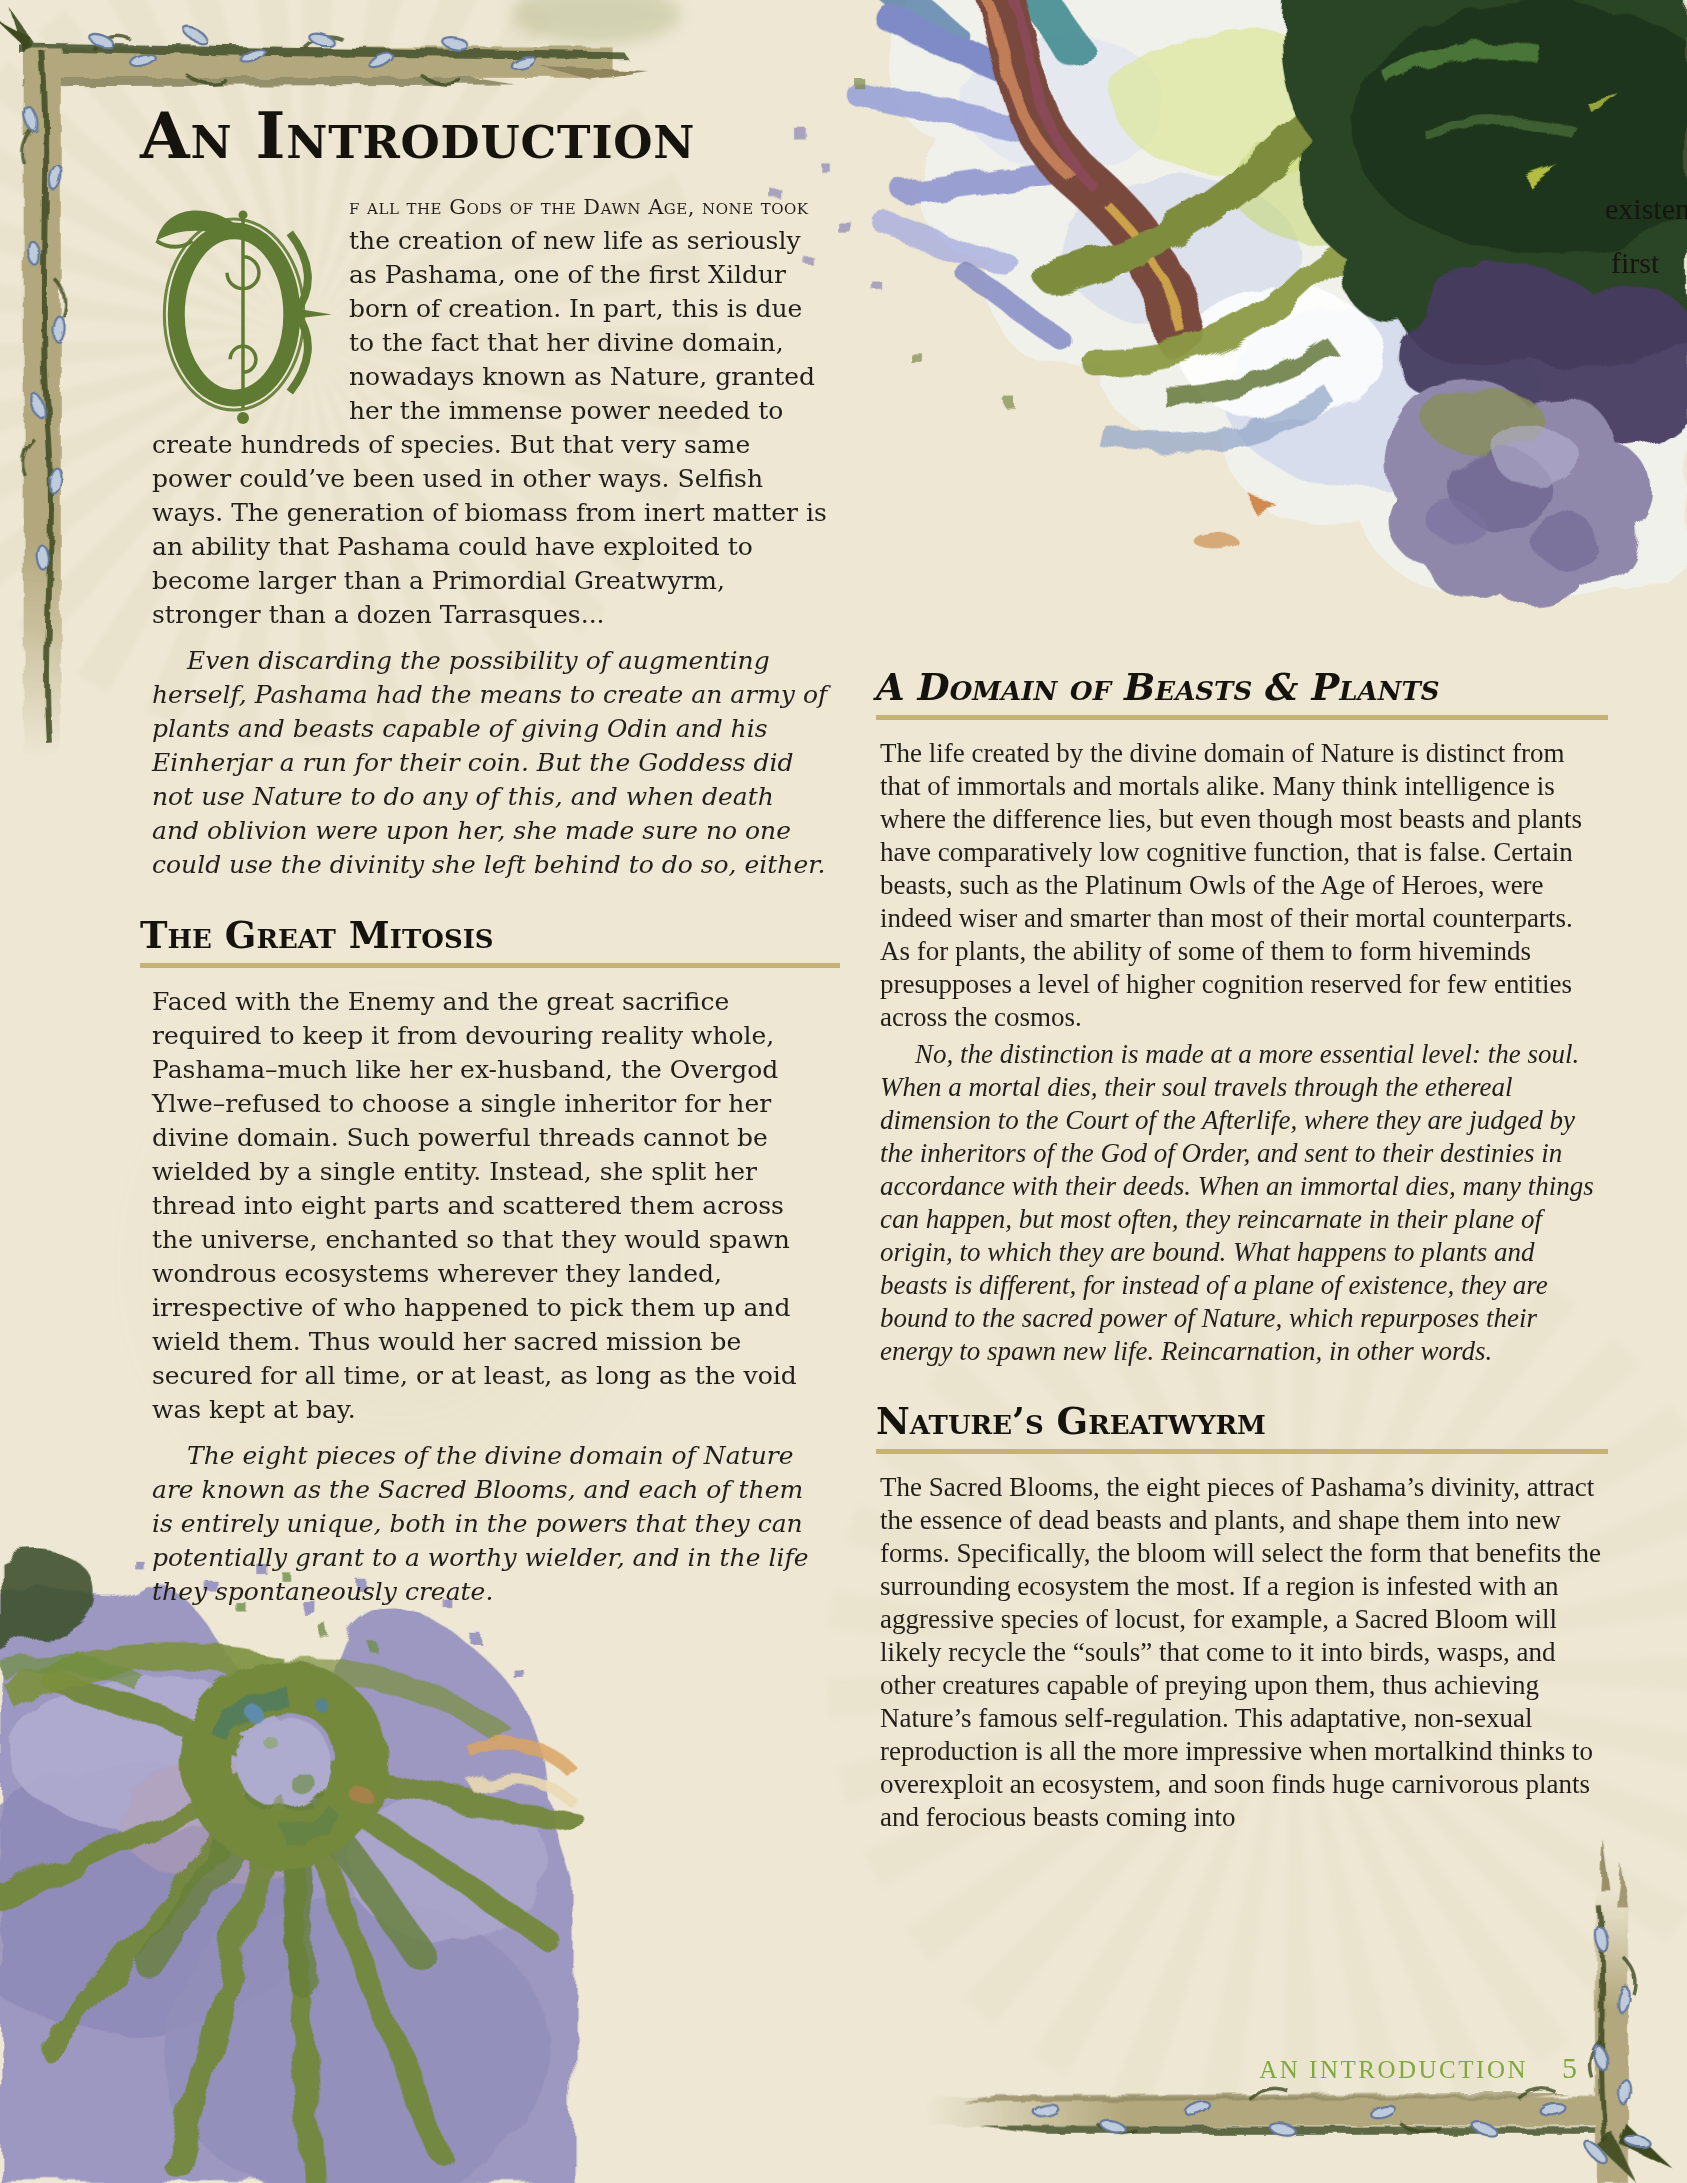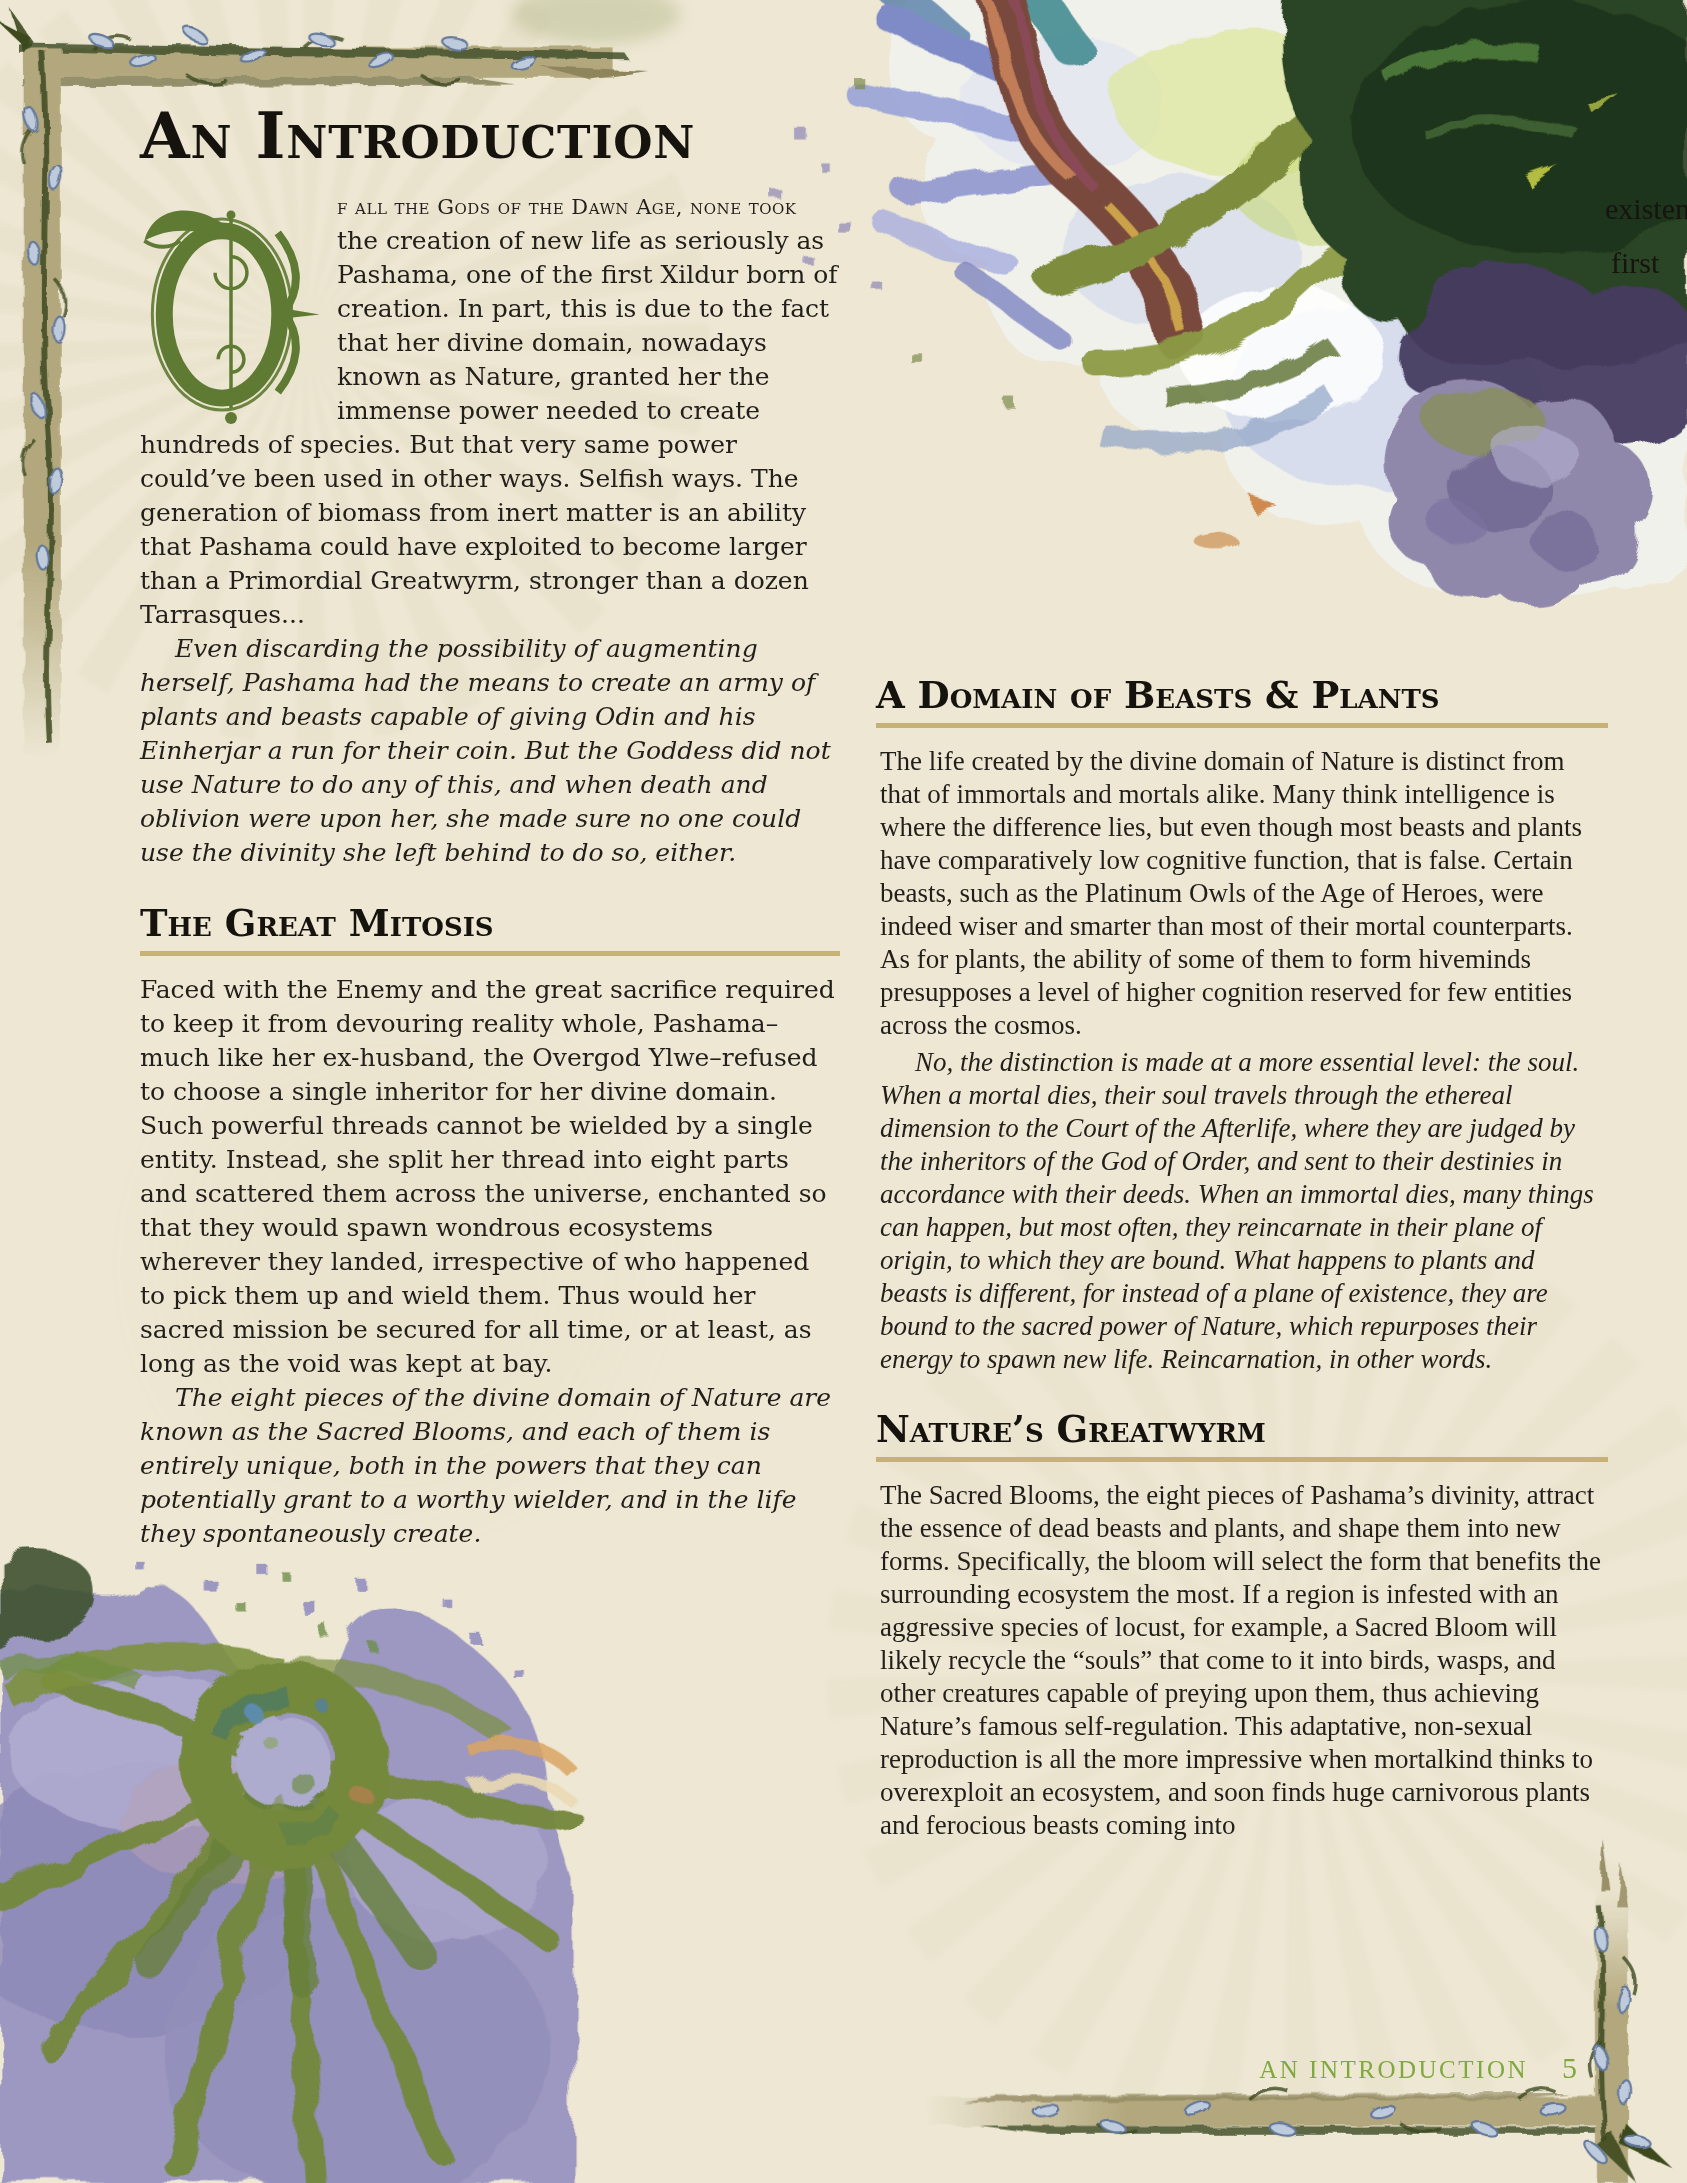--- a/index.html
+++ b/index.html
@@ -14,23 +14,23 @@
        background:repeating-conic-gradient(rgba(176,162,124,.5) 0 5deg, rgba(0,0,0,0) 5deg 11deg);filter:blur(3.4px);}
   #wm3{left:101px;top:970px;width:591px;height:591px;opacity:.10;
        background:radial-gradient(circle,rgba(196,182,140,.7) 0 30%,rgba(0,0,0,0) 70%);filter:blur(5px);}
   
   .col-left{position:absolute;left:140px;top:101px;width:700px;}
   .col-right{position:absolute;left:876px;top:668px;width:732px;font-family:"Liberation Serif",serif;}
   h1.title{font-variant:small-caps;font-weight:700;font-size:64px;line-height:1.1;
            letter-spacing:0.8px;margin:0 0 18.6px 0;color:#16130f;}
   h2.heading{font-variant:small-caps;font-weight:700;font-size:37px;line-height:1.06;
              margin:34px 0 0 0;color:#16130f;font-family:"DejaVu Serif",serif;}
-  .col-right h2.heading:first-child{margin-top:8px;}
+  .col-right h2.heading:first-child{margin-top:0;font-style:italic;}
   .rule{height:5px;background:#C7B275;border:0;margin:7.6px 0 0 0;}
-  .col-left p{margin:0;font-size:25px;line-height:34px;}
+  .col-left p{margin:12px;font-size:25px;line-height:34px;}
   .col-right p{margin:4px;font-size:27px;line-height:33px;}
   p.after-rule{margin-top:17px;}
   p.indent{text-indent:35px;font-style:italic;}
   .dropcap{float:left;width:192px;height:229px;margin:6.7px 10px 0 -5px;}
   .opening{display:block;font-variant:small-caps;font-size:21px;letter-spacing:0.5px;line-height:34px;}
   
   .art-tr{position:absolute;left:734px;top:0;width:953px;height:616px;}
   .art-smudge{position:absolute;left:511px;top:-15px;width:169px;height:59px;border-radius:50%;
               background:#a9b07d;opacity:.38;filter:blur(7.6px);}
   .art-bl{position:absolute;left:0;top:1544px;width:574px;height:639px;}

